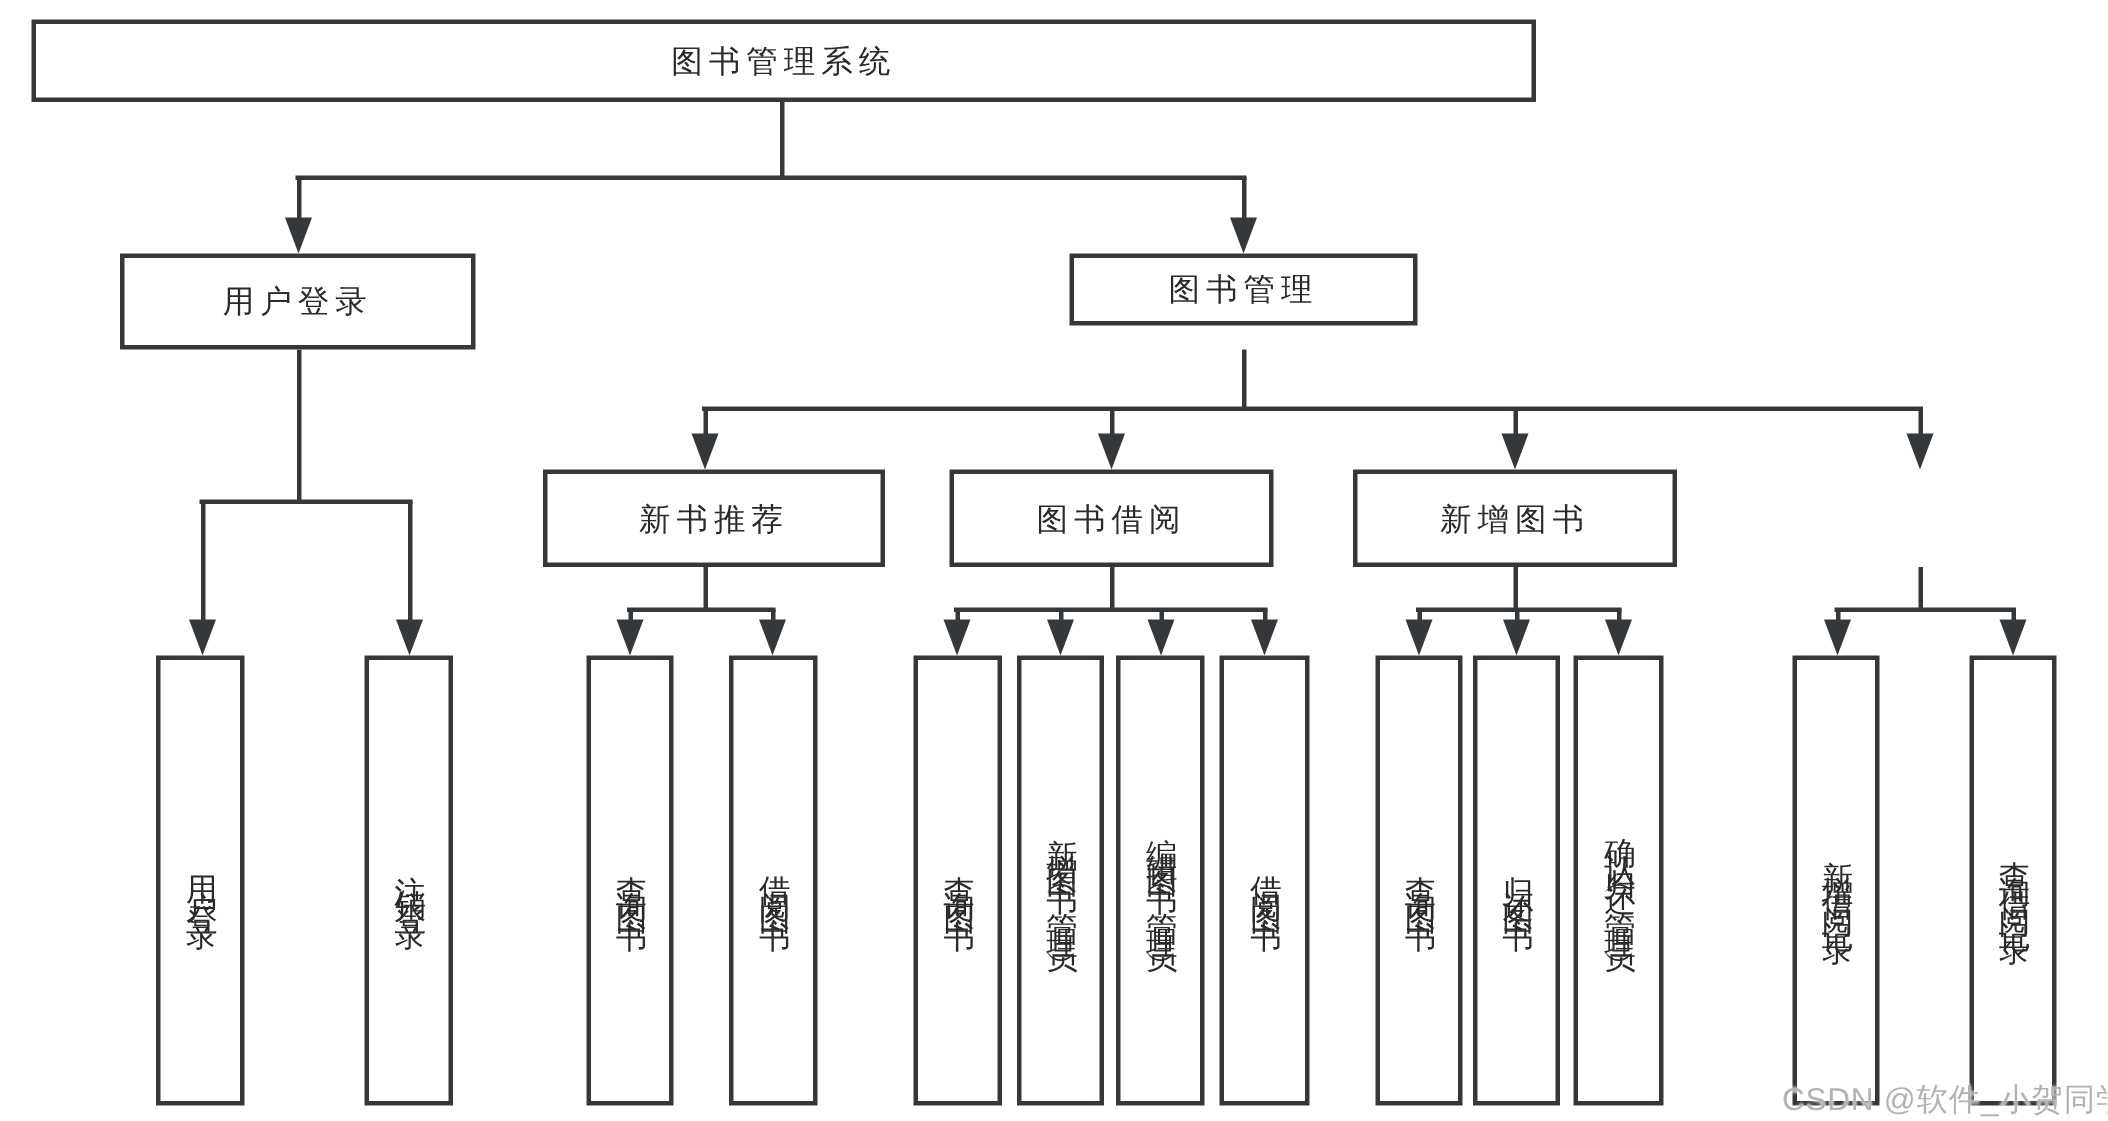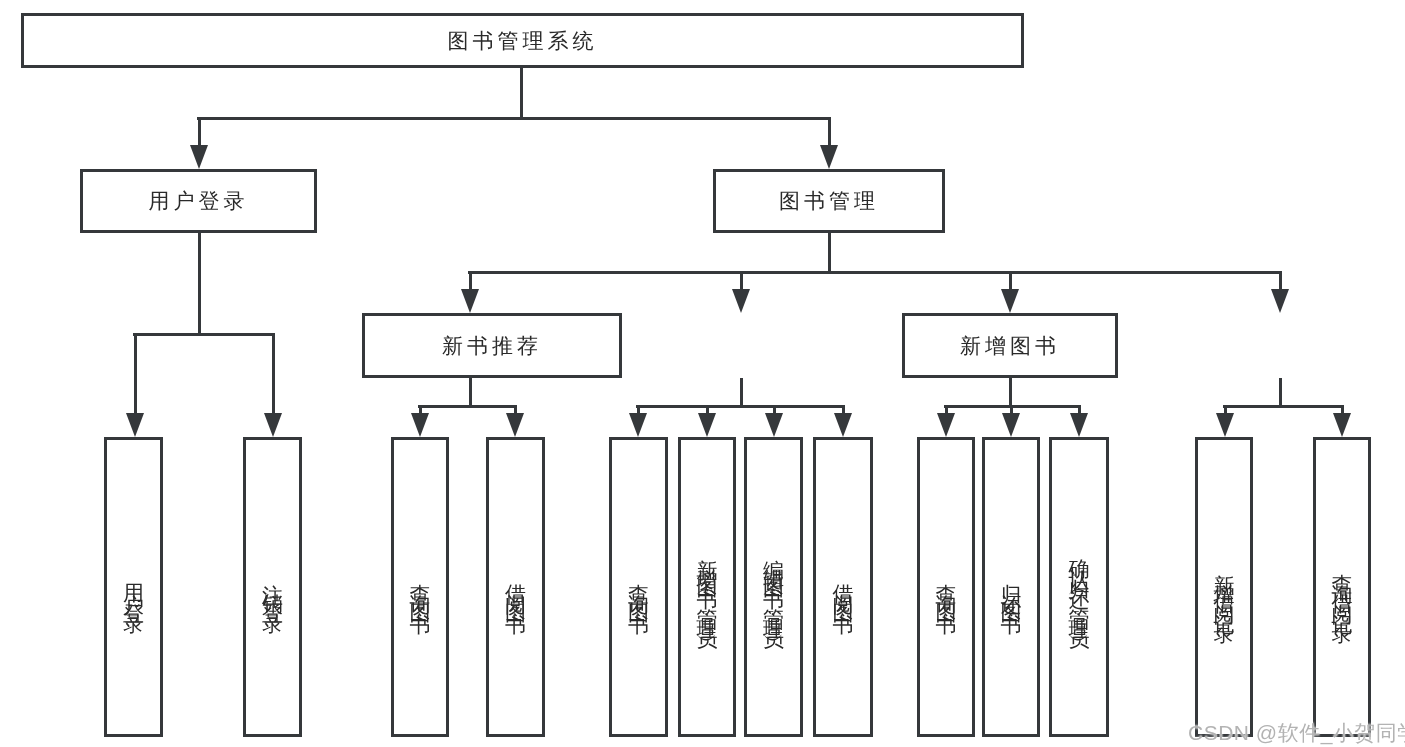--- a/index.html
+++ b/index.html
@@ -67,25 +67,28 @@
 <body>
 
 <div id="canvas">
   <div id="watermark">CSDN @软件_小贺同学</div>
 <div class="node" style="left: 21px; top: 13px; width: 1003px; height: 55px; text-align: right;">
       <span class="label">图书管理系统</span>
     </div>
     <div class="node" style="left: 80px; top: 169px; width: 237px; height: 64px;">
       <span class="label">用户登录</span>
     </div>
-    <div class="node" style="left: 713px; top: 169px; width: 232px; height: 64px;">
+    <div class="node" style="left: 713px; top: 169px; width: 232px; height: 48px;">
       <span class="label">图书管理</span>
     </div>
-    <div class="node" style="left: 362px; top: 313px; width: 260px; height: 65px;">
+    <div class="node" style="left: 362px; top: 313px; width: 228px; height: 65px;">
       <span class="label">新书推荐</span>
+    </div>
+    <div class="node" style="left: 633px; top: 313px; width: 216px; height: 65px;">
+      <span class="label">图书借阅</span>
     </div>
     <div class="node" style="left: 902px; top: 313px; width: 216px; height: 65px;">
       <span class="label">新增图书</span>
     </div>
     <div class="node v" style="left: 104px; top: 437px; width: 59px; height: 300px;">
       <span class="label">用户登录</span>
     </div>
     <div class="node v" style="left: 243px; top: 437px; width: 59px; height: 300px;">
       <span class="label">注销登录</span>
     </div>

